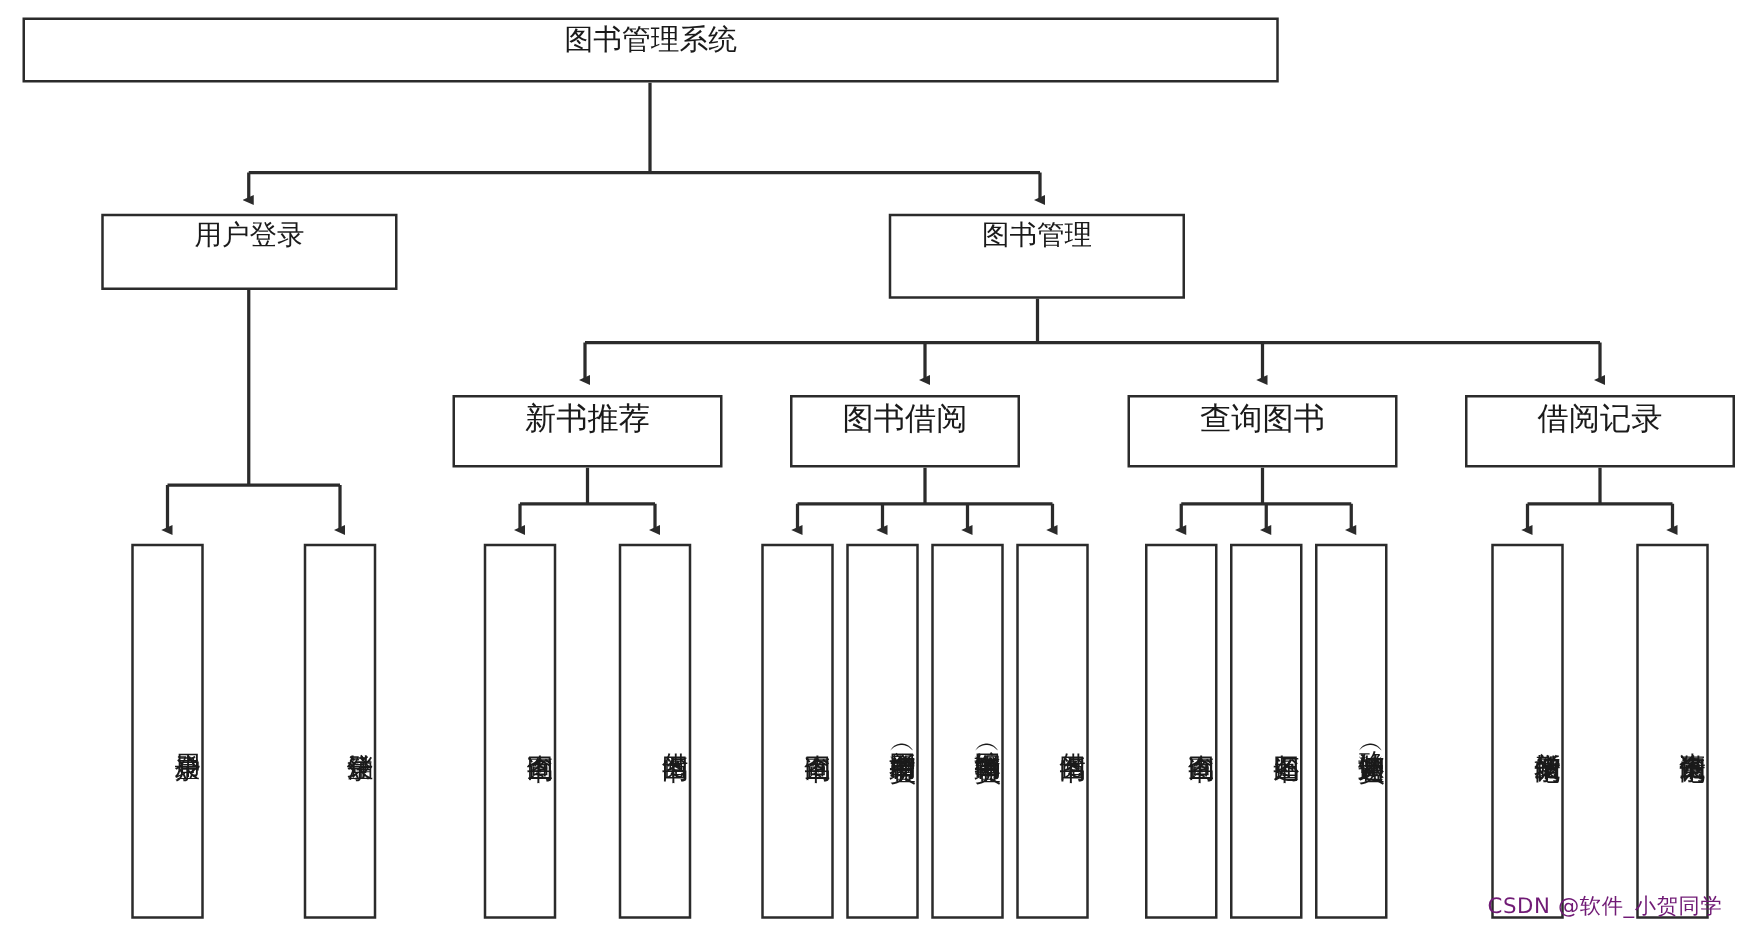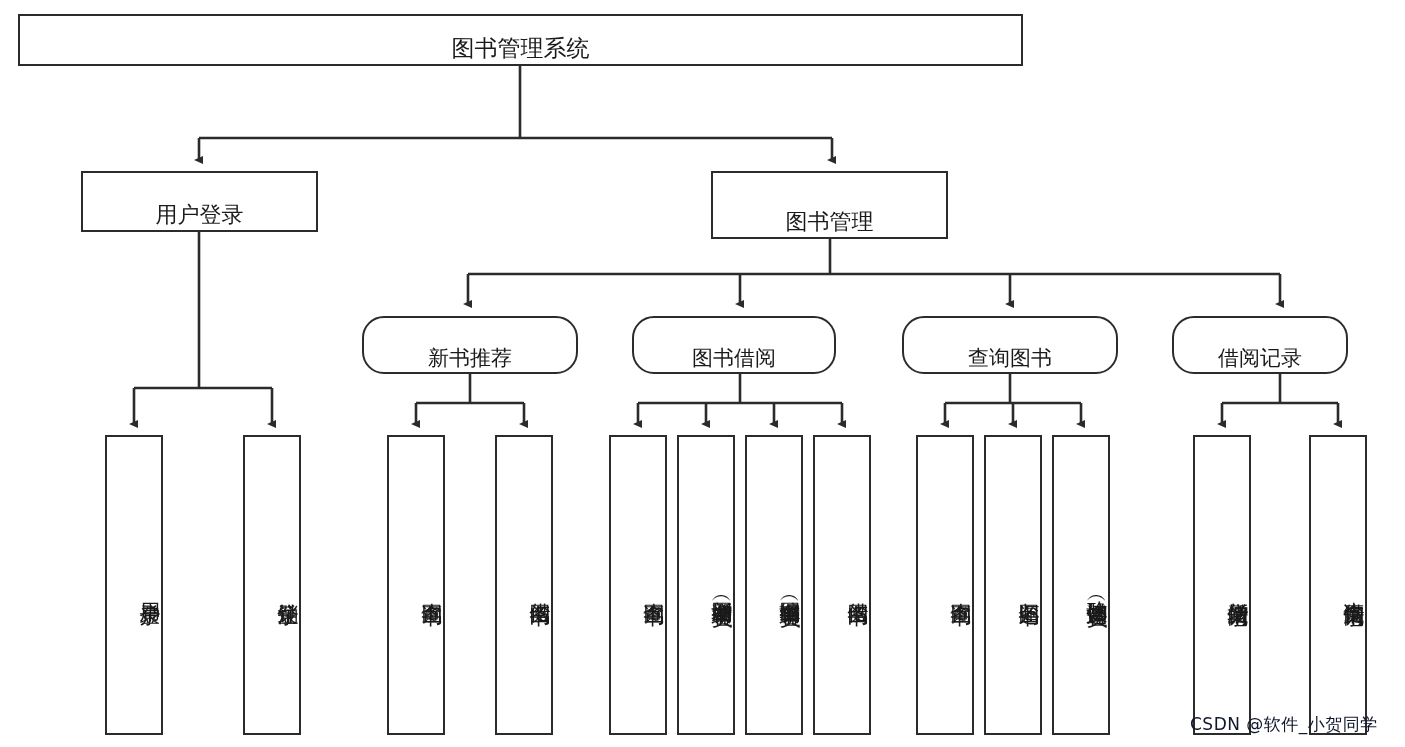--- a/index.html
+++ b/index.html
@@ -26,33 +26,32 @@
     width: 1405px;
     height: 747px;
     pointer-events: none;
   }
   .node {
     position: absolute;
     box-sizing: border-box;
     background: #ffffff;
     border: 2px solid #2b2b2b;
     display: flex;
-    align-items: flex-end;
+    align-items: flex-start;
     justify-content: center;
     color: #1a1a1a;
   }
   .node.root {
     font-size: 23px;
   }
   .node.level2 {
     font-size: 22px;
   }
   .node.level3 {
-    font-size: 21px;
-    border-radius: 22px;
+    font-size: 25px;
   }
   .node.leaf {
     font-size: 21px;
     writing-mode: vertical-rl;
     text-orientation: upright;
     padding-top: 6px;
     align-items: flex-start;
     justify-content: center;
     line-height: 1.08;
     letter-spacing: 1px;
@@ -60,21 +59,21 @@
   .node.leaf .label {
     writing-mode: vertical-rl;
     text-orientation: upright;
     white-space: normal;
   }
   .watermark {
     position: absolute;
     left: 1190px;
     top: 713px;
     font-size: 17px;
-    color: #0f172a;
+    color: #701a75;
     white-space: nowrap;
     letter-spacing: 0.5px;
   }
 </style>
 </head>
 <body>
 
 <div id="canvas">
 
   <svg class="connectors" viewBox="0 0 1405 747">
@@ -134,27 +133,27 @@
   <div class="node level2" style="left:81px; top:171px; width:237px; height:61px;">
     <span class="label">用户登录</span>
   </div>
   <div class="node level2" style="left:711px; top:171px; width:237px; height:68px;">
     <span class="label">图书管理</span>
   </div>
 
   <div class="node level3" style="left:362px; top:316px; width:216px; height:58px;">
     <span class="label">新书推荐</span>
   </div>
-  <div class="node level3" style="left:632px; top:316px; width:204px; height:58px;">
+  <div class="node level3" style="left:632px; top:316px; width:184px; height:58px;">
     <span class="label">图书借阅</span>
   </div>
   <div class="node level3" style="left:902px; top:316px; width:216px; height:58px;">
     <span class="label">查询图书</span>
   </div>
-  <div class="node level3" style="left:1172px; top:316px; width:176px; height:58px;">
+  <div class="node level3" style="left:1172px; top:316px; width:216px; height:58px;">
     <span class="label">借阅记录</span>
   </div>
 
   <div class="node leaf" style="left:105px; top:435px; width:58px; height:300px;">
     <span class="label">用户登录</span>
   </div>
   <div class="node leaf" style="left:243px; top:435px; width:58px; height:300px;">
     <span class="label">注销登录</span>
   </div>
 

